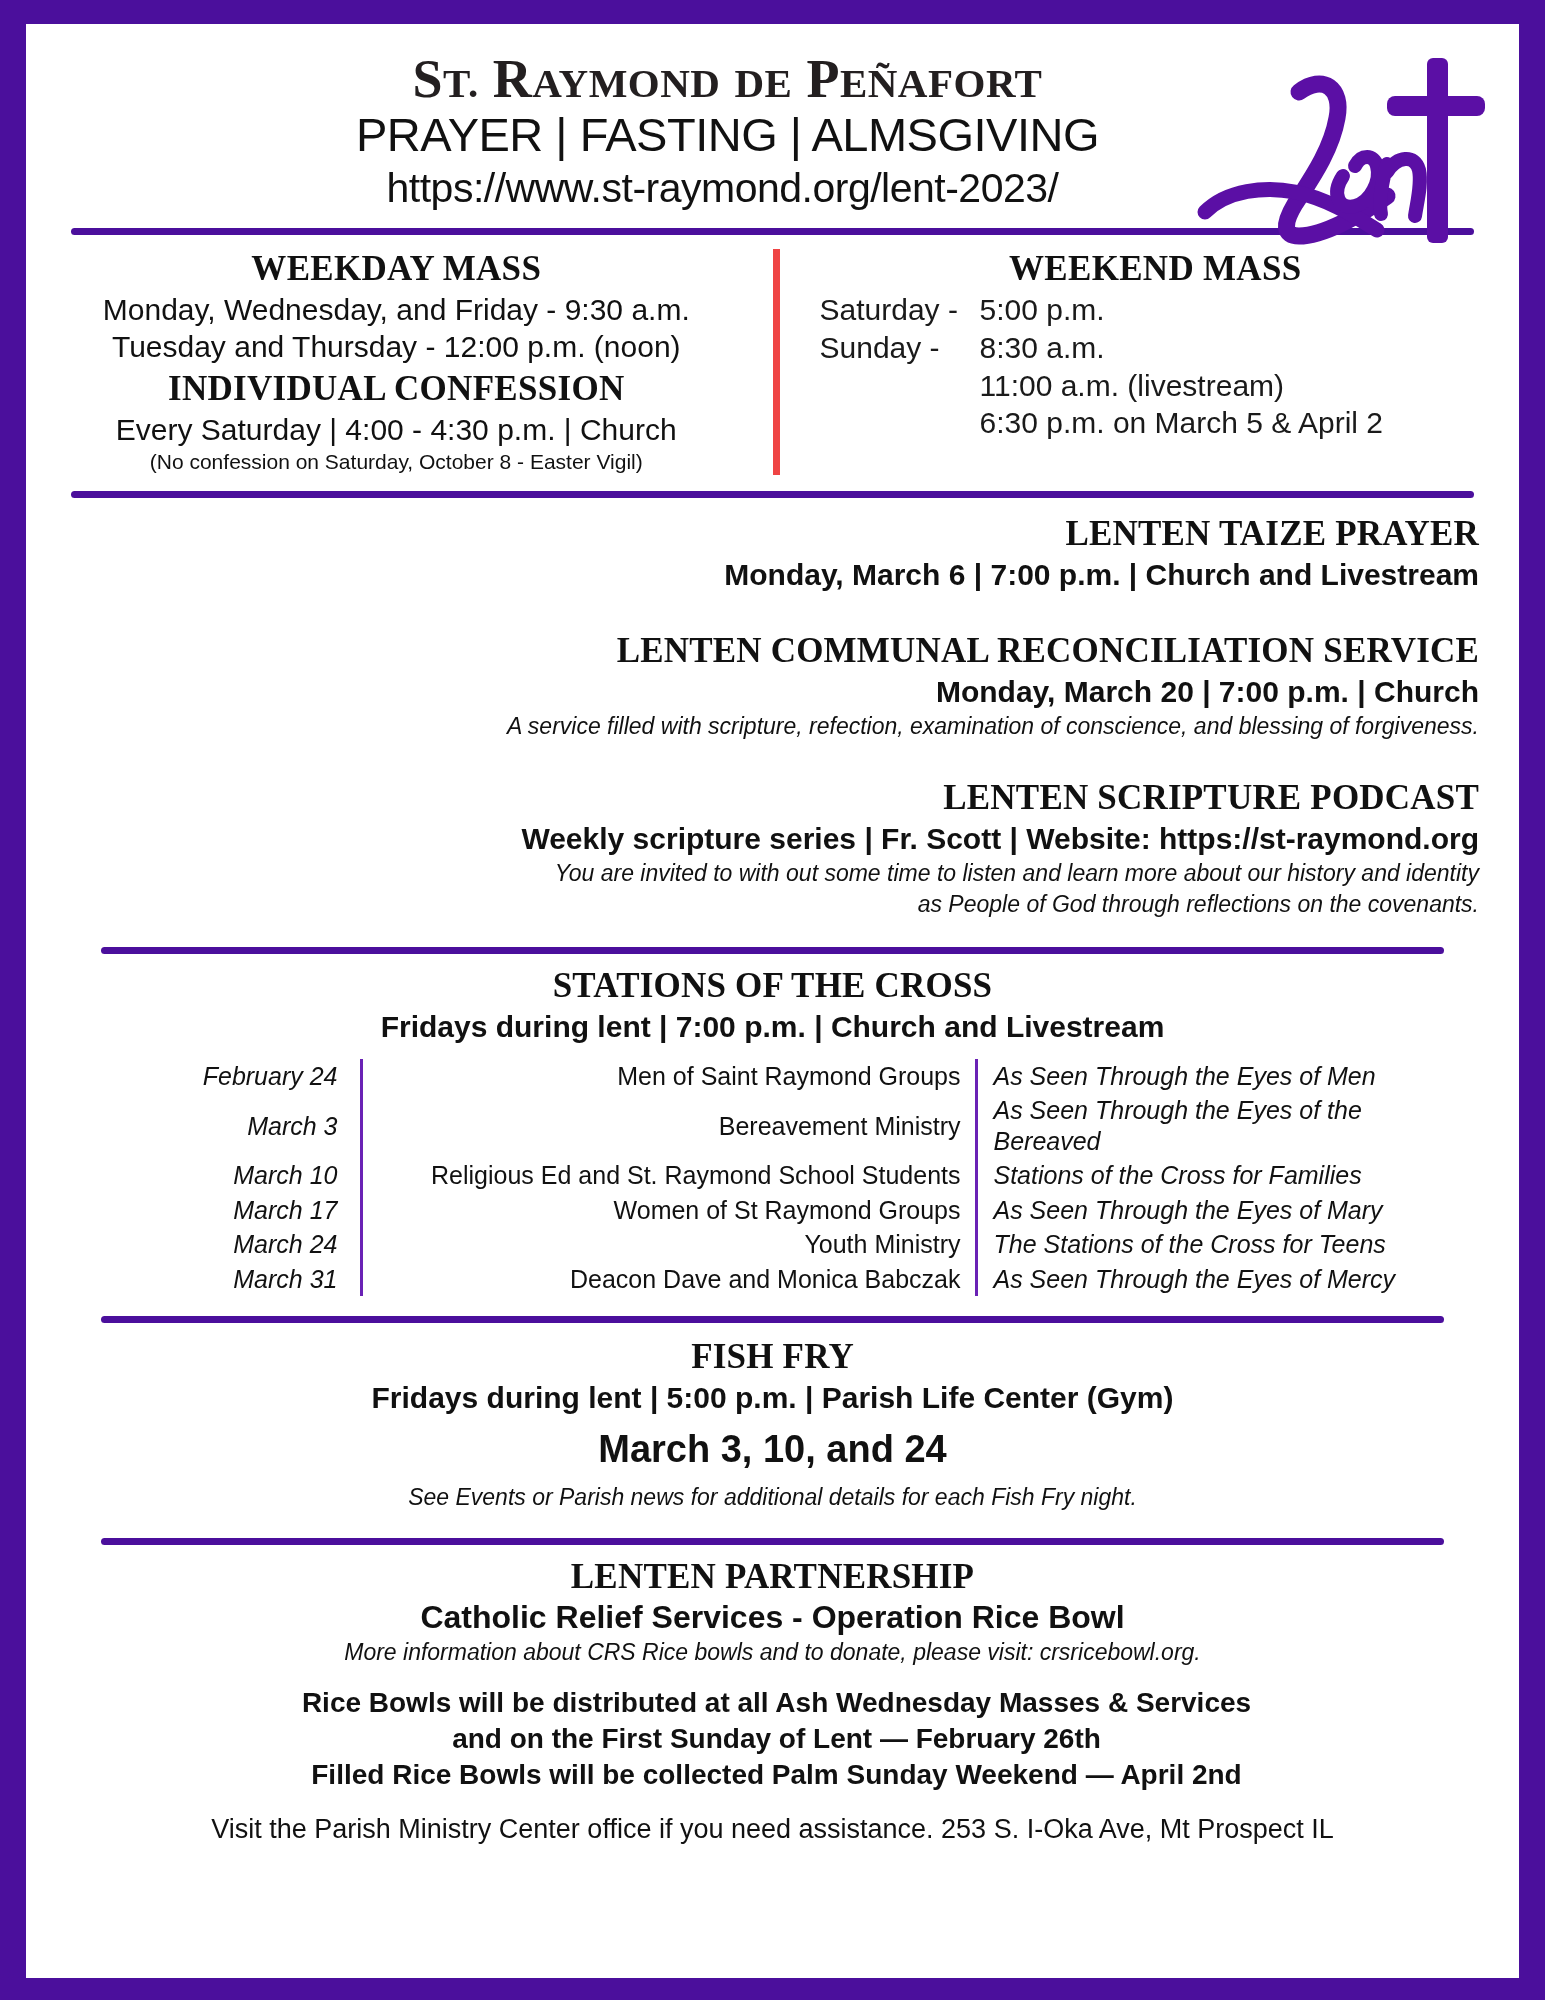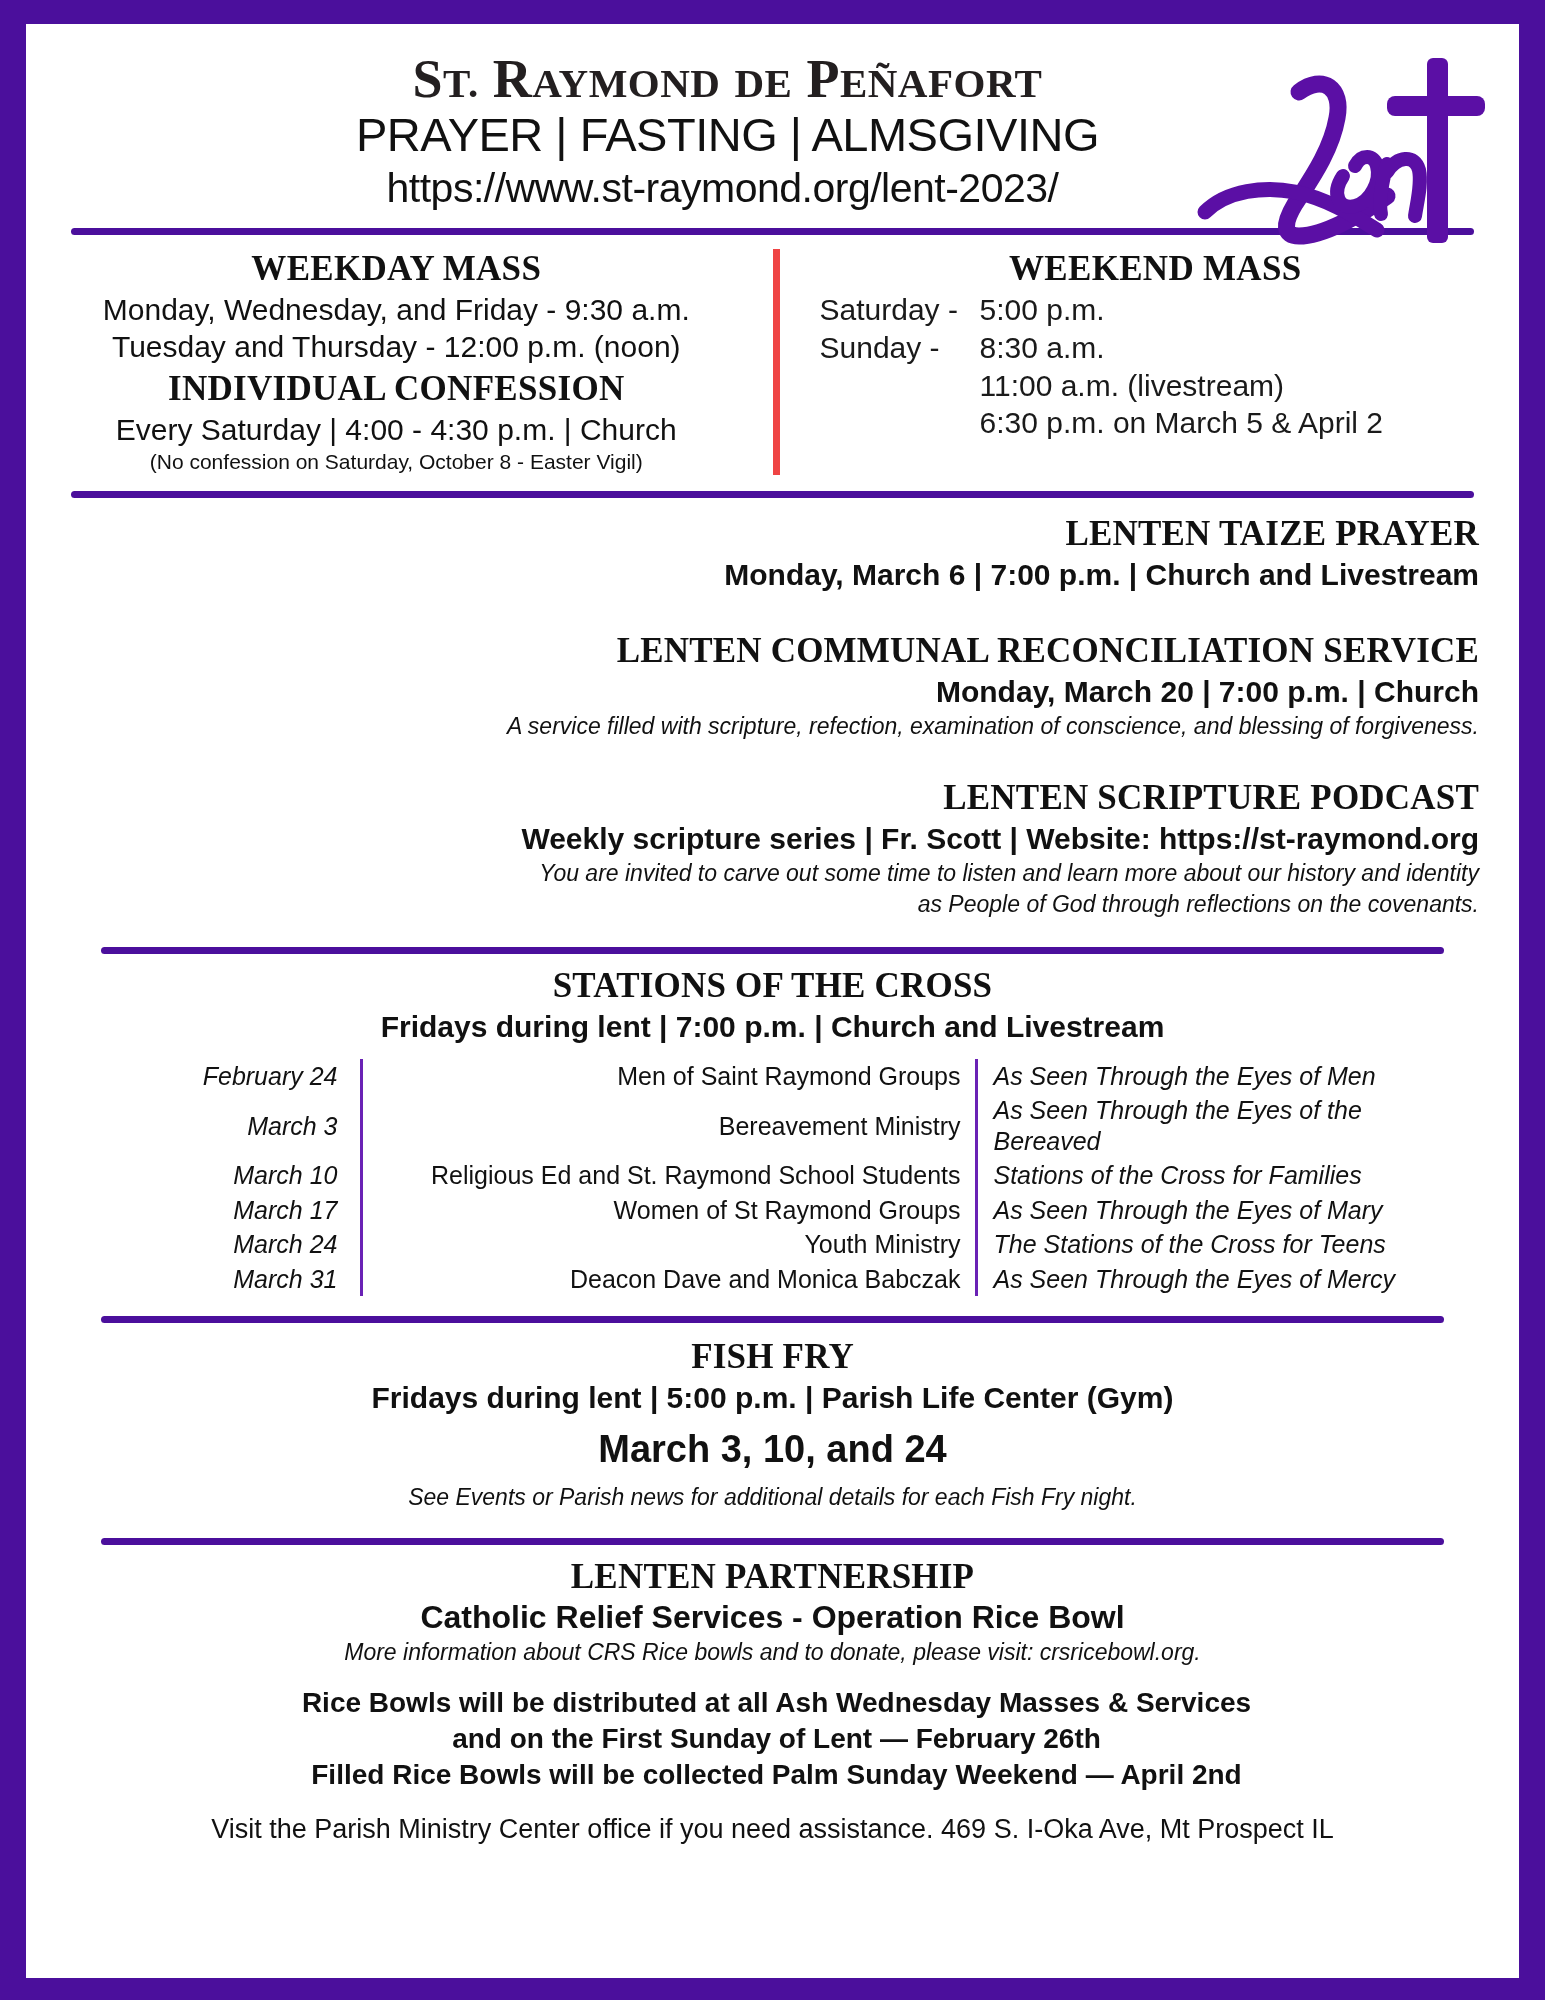--- a/index.html
+++ b/index.html
@@ -307,21 +307,21 @@
         <div class="ev-title">LENTEN COMMUNAL RECONCILIATION SERVICE</div>
         <div class="ev-sub">Monday, March 20 | 7:00 p.m. | Church</div>
         <div class="ev-note">A service filled with scripture, refection, examination of conscience, and blessing of forgiveness.</div>
       </div>
 
       <div class="ev-gap"></div>
 
       <div>
         <div class="ev-title">LENTEN SCRIPTURE PODCAST</div>
         <div class="ev-sub">Weekly scripture series | Fr. Scott | Website: https://st-raymond.org</div>
-        <div class="ev-note">You are invited to carve out some time to listen and learn more about our history and identity</div>
+        <div class="ev-note">You are invited to with out some time to listen and learn more about our history and identity</div>
         <div class="ev-note">as People of God through reflections on the covenants.</div>
       </div>
     </div>
 
     <div class="rule w-mid" style="margin-top:22px;"></div>
 
     <div class="stations">
       <div class="ev-title">STATIONS OF THE CROSS</div>
       <div class="ev-sub">Fridays during lent  | 7:00 p.m. | Church and Livestream</div>
 
@@ -376,17 +376,17 @@
       <div class="ev-title">LENTEN PARTNERSHIP</div>
       <div class="pt-sub">Catholic Relief Services - Operation Rice Bowl</div>
       <div class="ev-note">More information about CRS Rice bowls and to donate, please visit: crsricebowl.org.</div>
 
       <div class="pt-block">
         <div class="pt-line">Rice Bowls will be distributed at all Ash Wednesday Masses &amp; Services</div>
         <div class="pt-line">and on the First Sunday of Lent — February 26th</div>
         <div class="pt-line">Filled Rice Bowls will be collected Palm Sunday Weekend — April 2nd</div>
       </div>
 
-      <div class="pt-footer">Visit the Parish Ministry Center office if you need assistance.  469 S. I-Oka Ave, Mt Prospect IL</div>
+      <div class="pt-footer">Visit the Parish Ministry Center office if you need assistance.  253 S. I-Oka Ave, Mt Prospect IL</div>
     </div>
 
   </div>
 </div>
 
 </body></html>

